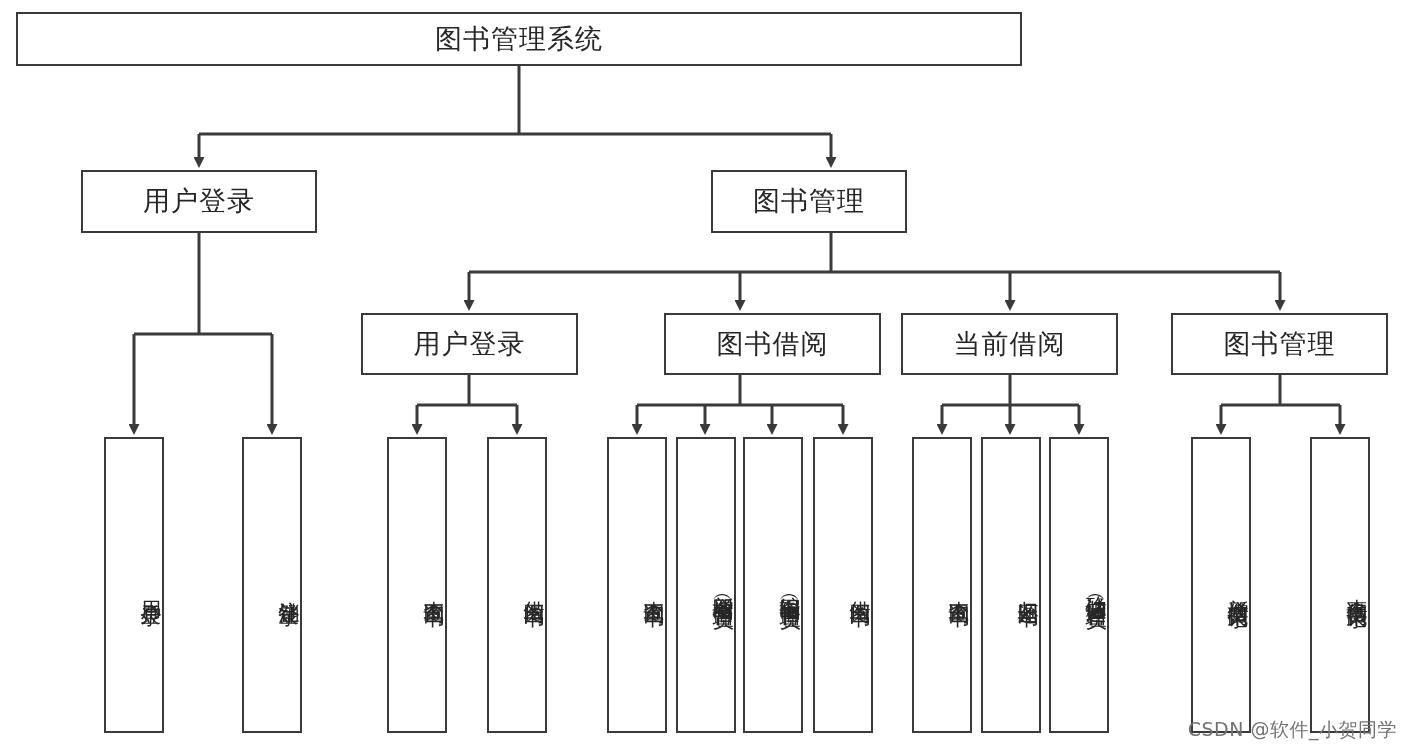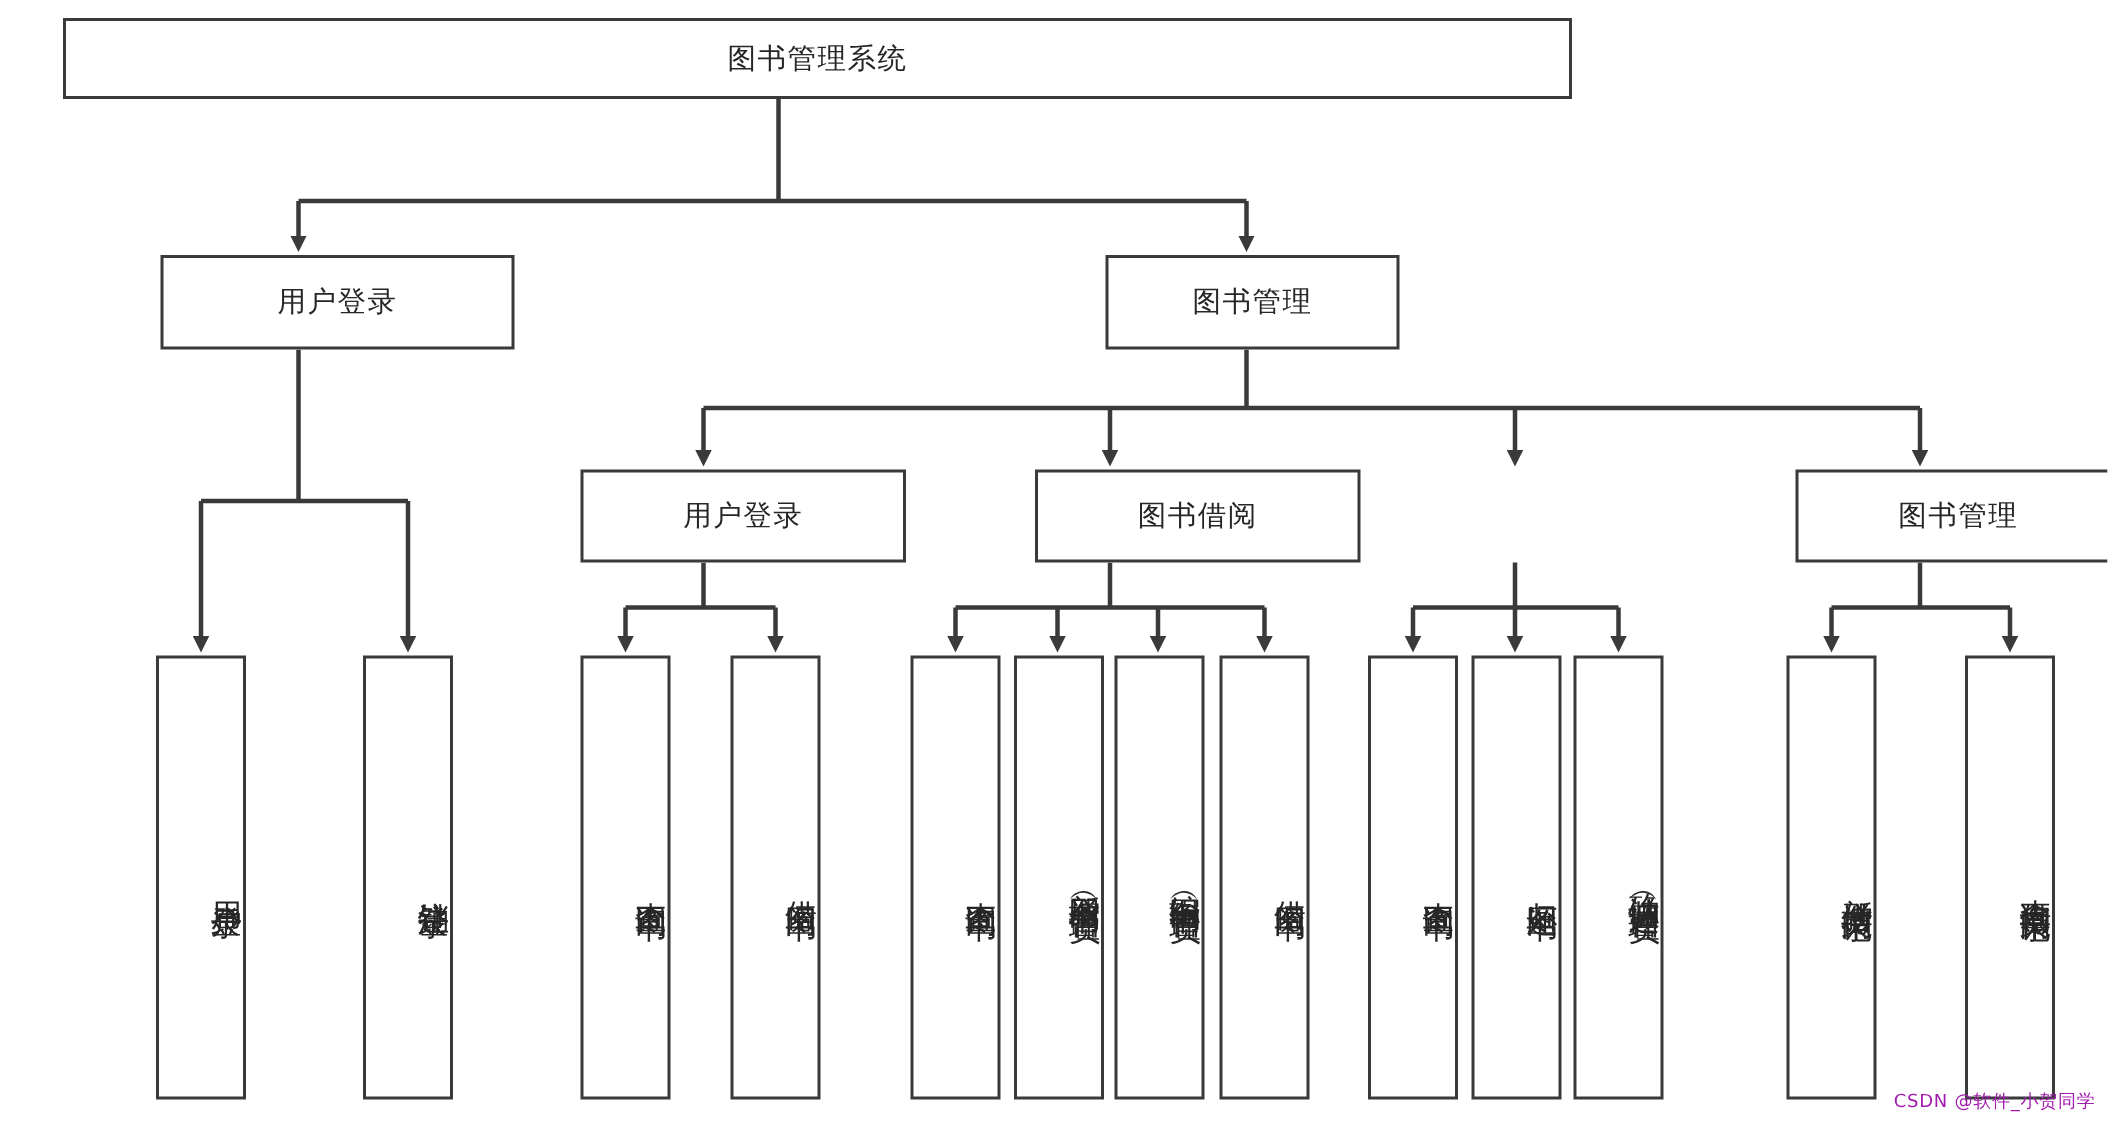--- a/index.html
+++ b/index.html
@@ -30,45 +30,44 @@
     position: absolute;
     box-sizing: border-box;
     background: #ffffff;
     border: 2px solid #3a3a3a;
     display: flex;
     align-items: center;
     justify-content: center;
     color: #262626;
   }
   .node.horiz {
-    font-size: 19px;
+    font-size: 27px;
     letter-spacing: 1px;
     line-height: 1.2;
     white-space: nowrap;
-    margin-left: 26px;
   }
   .node.vert {
     font-size: 21px;
     letter-spacing: 2px;
     writing-mode: vertical-rl;
     text-orientation: upright;
     align-items: flex-start;
     justify-content: center;
     padding-top: 6px;
     line-height: 1.05;
   }
   .node.vert > span {
     display: block;
   }
   .watermark {
     position: absolute;
     right: 8px;
     bottom: 4px;
-    font-size: 12px;
-    color: #a21caf;
+    font-size: 19px;
+    color: #737373;
     letter-spacing: 0.5px;
     white-space: nowrap;
     font-family: "DejaVu Sans", "Liberation Sans", sans-serif;
   }
 </style>
 </head>
 <body>
 
 <div id="canvas">
 
@@ -133,20 +132,23 @@
   <div class="node horiz" style="left:711px; top:170px; width:196px; height:63px;">
     <span>图书管理</span>
   </div>
 
   <div class="node horiz" style="left:361px; top:313px; width:217px; height:62px;">
     <span>用户登录</span>
   </div>
   <div class="node horiz" style="left:664px; top:313px; width:217px; height:62px;">
     <span>图书借阅</span>
   </div>
+  <div class="node horiz" style="left:901px; top:313px; width:217px; height:62px;">
+    <span>当前借阅</span>
+  </div>
   <div class="node horiz" style="left:1171px; top:313px; width:217px; height:62px;">
     <span>图书管理</span>
   </div>
 
   <div class="node vert" style="left:104px; top:437px; width:60px; height:296px;">
     <span>用户登录</span>
   </div>
   <div class="node vert" style="left:242px; top:437px; width:60px; height:296px;">
     <span>注销登录</span>
   </div>

